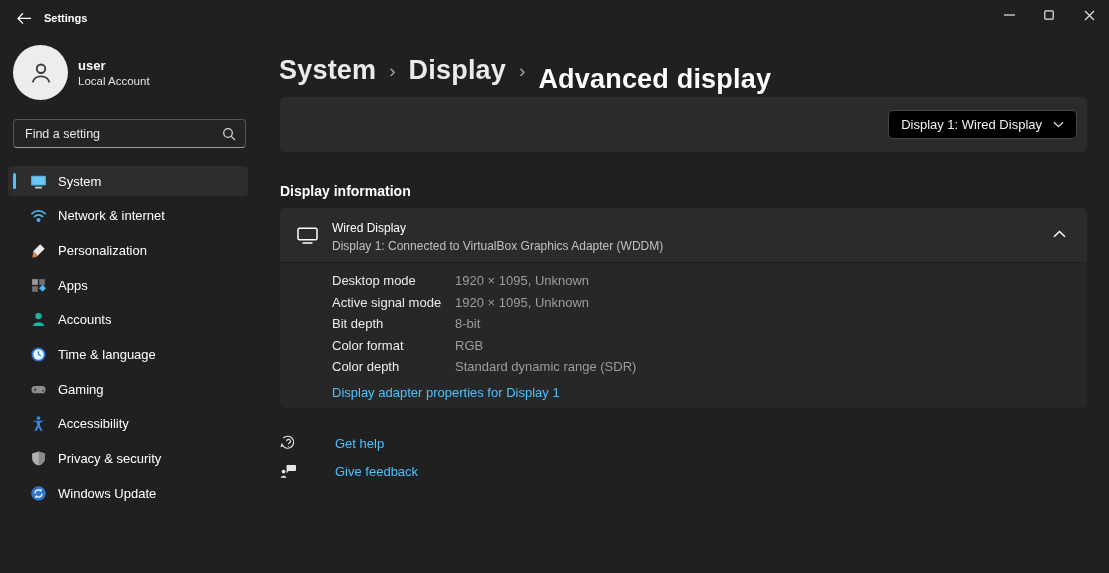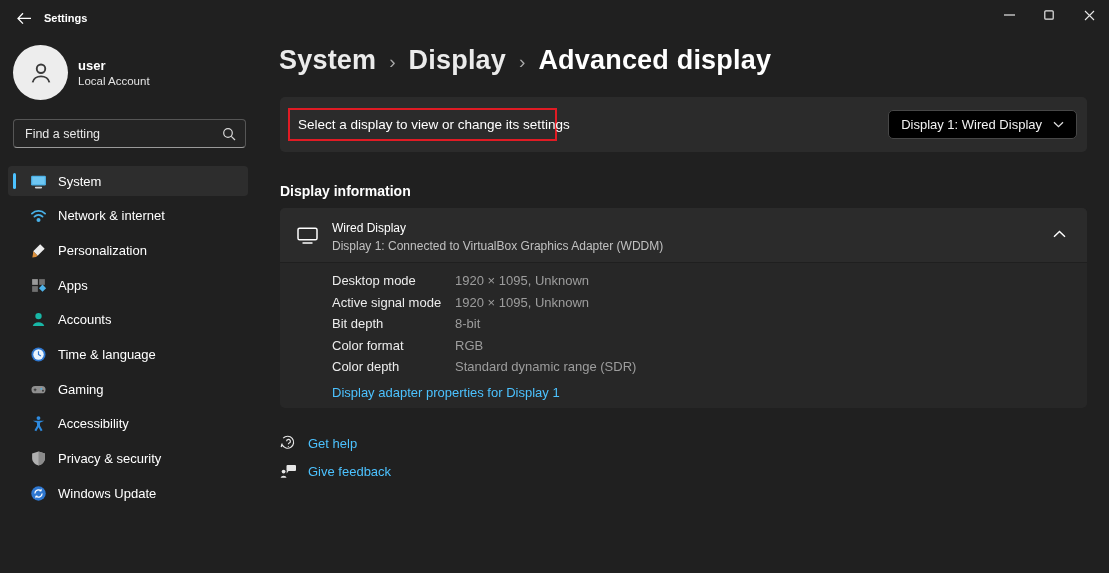--- a/index.html
+++ b/index.html
@@ -39,21 +39,21 @@
     padding-left:22px; border-radius:4px; cursor:pointer; }
   .nav-item.selected { background:#2d2d2d; }
   .nav-item.selected::before { content:""; position:absolute; left:5px; top:7px; width:3px; height:16px;
     border-radius:2px; background:#4cc2ff; }
   .nav-icon { width:17px; height:17px; margin-right:11px; flex:0 0 17px; }
   .nav-label { font-size:13px; color:#fff; white-space:nowrap; }
 
   
   .breadcrumb { position:absolute; left:279px; top:45px; display:flex; align-items:center; }
   .crumb { font-size:27px; font-weight:600; color:#ebebeb; letter-spacing:.2px; }
-  .crumb.current { color:#fff; font-weight:700; }
+  .crumb.current { color:#fff; font-weight:700;margin-top:19px; }
   .crumb-sep { font-size:19px; color:#a8a8a8; margin:0 13px; transform:translateY(1px); }
 
   .select-card { position:absolute; left:280px; top:97px; width:807px; height:55px;
     background:#2b2b2b; border-radius:5px; }
   .red-annotation { position:absolute; left:8px; top:11px; width:269px; height:33px;
     border:2px solid #e01b24; display:flex; align-items:center; }
   .select-label { font-size:13.5px; color:#fff; padding-left:8px; white-space:nowrap; }
   .display-dropdown { position:absolute; right:10px; top:13px; height:29px;
     background:#000000; border:1px solid #474747; border-radius:5px;
     display:flex; align-items:center; gap:11px; padding:0 12px; cursor:pointer; }
@@ -67,21 +67,21 @@
   .monitor-icon { position:absolute; left:17px; top:19px; }
   .exp-title { position:absolute; left:52px; top:13px; font-size:12px; color:#fff; }
   .exp-subtitle { position:absolute; left:52px; top:31px; font-size:12px; color:#c0c0c0; }
   .chevron-up { position:absolute; right:21px; top:22px; }
   .expander-body { padding:10px 0 0 52px; }
   .info-row { display:flex; height:21.6px; align-items:flex-start; }
   .info-label { width:123px; font-size:13px; color:#ececec; }
   .info-value { font-size:13px; color:#9d9d9d; }
   .adapter-link { display:inline-block; margin-top:4px; font-size:13px; color:#4cc2ff; cursor:pointer; }
 
-  .footer-link { position:absolute; left:280px; display:flex; align-items:center; cursor:pointer; }
+  .footer-link { position:absolute; left:280px; display:flex; align-items:center; cursor:pointer;gap:27px; }
   .footer-link .fl-icon { width:17px; height:17px; margin-right:11px; }
   .footer-link .fl-label { font-size:13px; color:#4cc2ff; }
   .link-help { top:435px; }
   .link-feedback { top:463px; }
 </style>
 </head>
 <body>
 
 <div class="back-btn">
   <svg width="16" height="13" viewBox="0 0 16 13">
@@ -207,23 +207,20 @@
 
 <div class="breadcrumb">
   <span class="crumb">System</span>
   <span class="crumb-sep">›</span>
   <span class="crumb">Display</span>
   <span class="crumb-sep">›</span>
   <span class="crumb current">Advanced display</span>
 </div>
 
 <div class="select-card">
-  <div class="red-annotation">
-    <span class="select-label">Select a display to view or change its settings</span>
-  </div>
   <div class="display-dropdown">
     <span class="dd-value">Display 1: Wired Display</span>
     <svg width="11" height="7" viewBox="0 0 11 7">
         <path d="M1 1.2l4.5 4.5L10 1.2" fill="none" stroke="#dcdcdc" stroke-width="1.3"></path>
       </svg>
   </div>
 </div>
 
 <div class="section-title">Display information</div>
 

